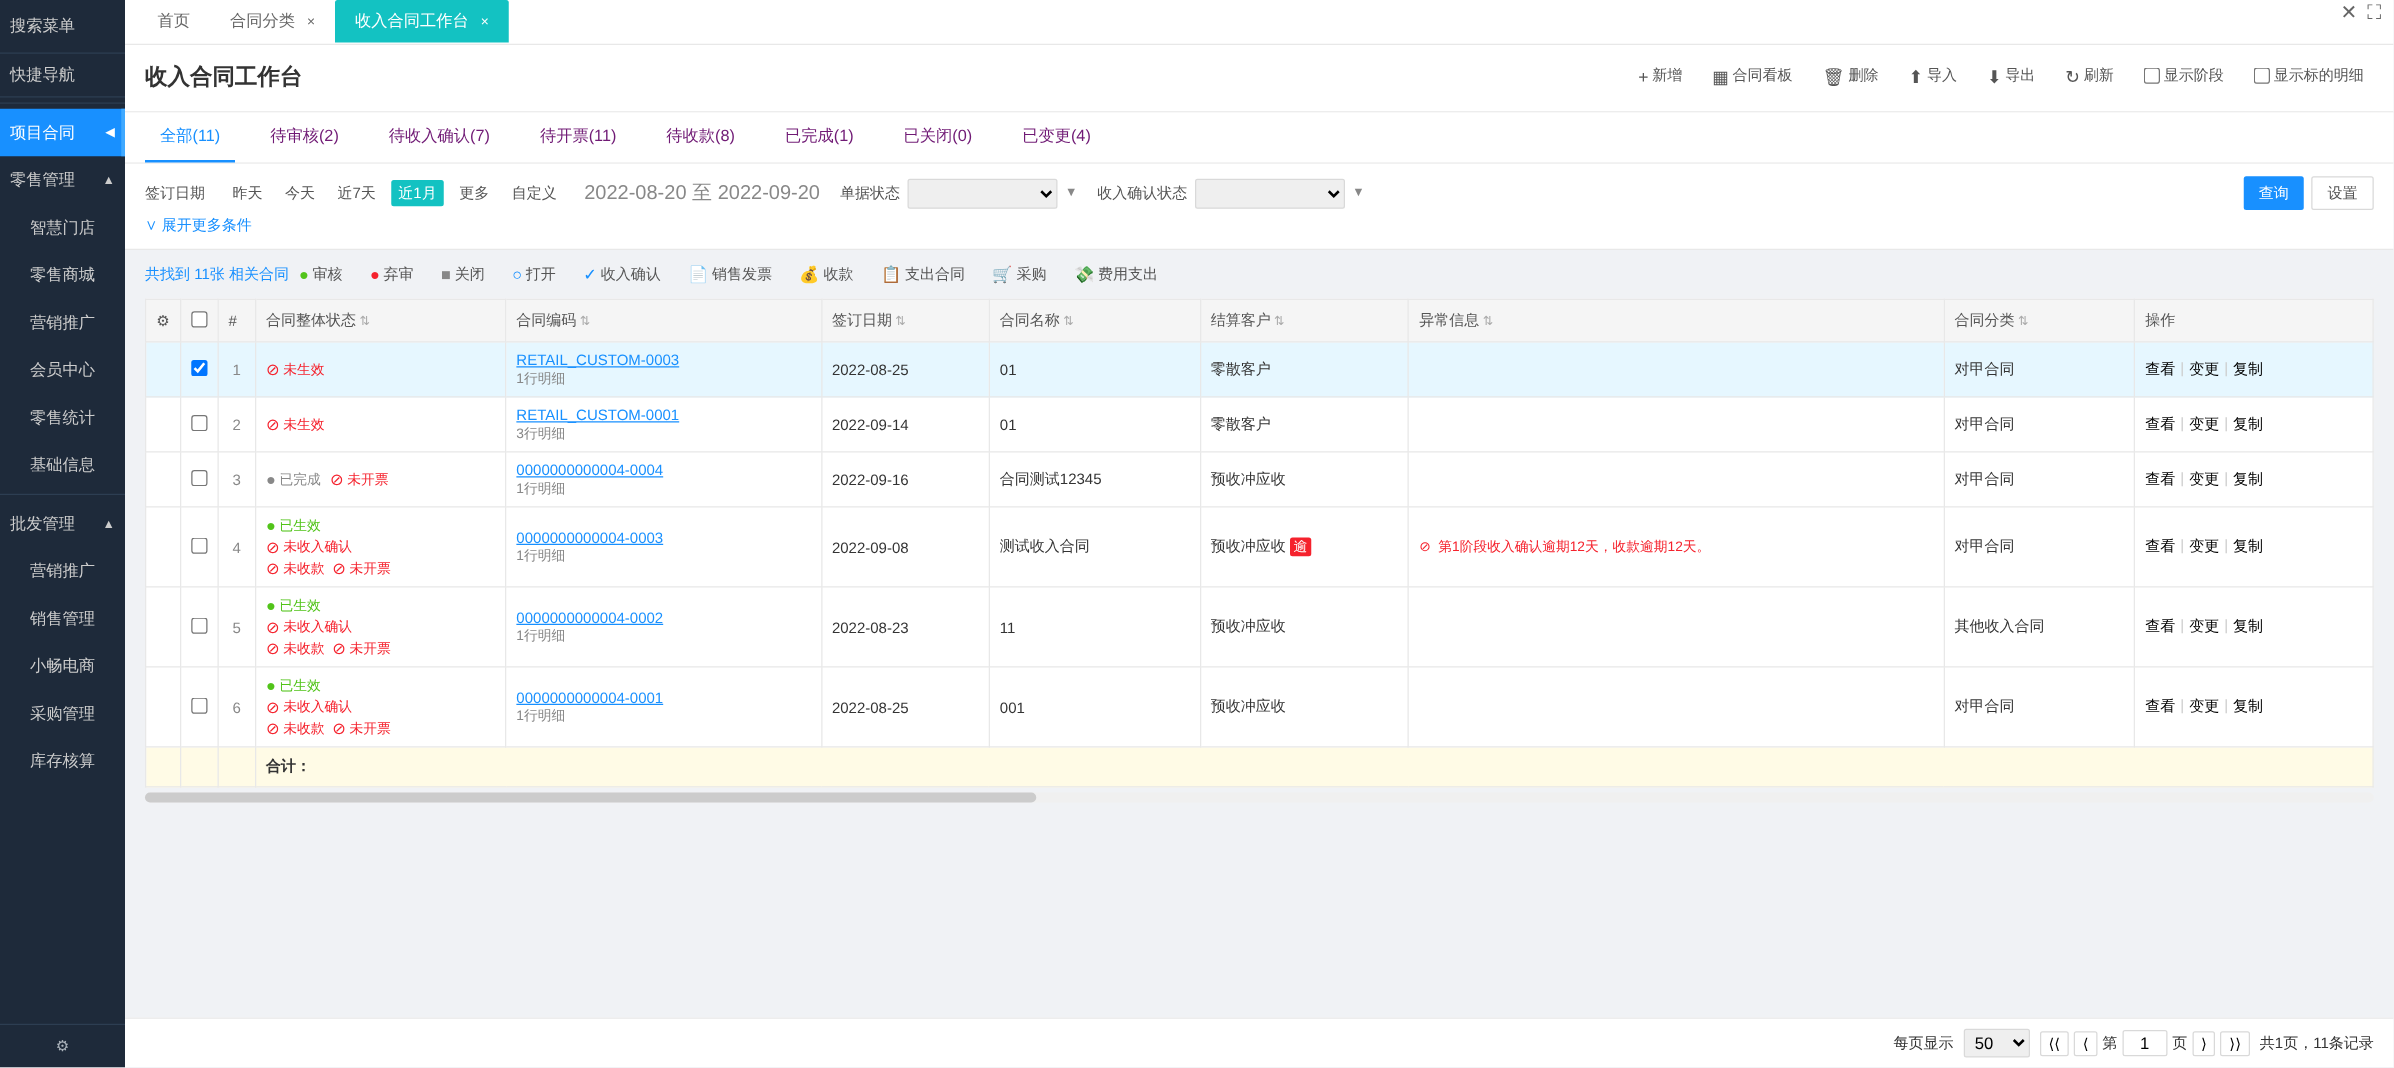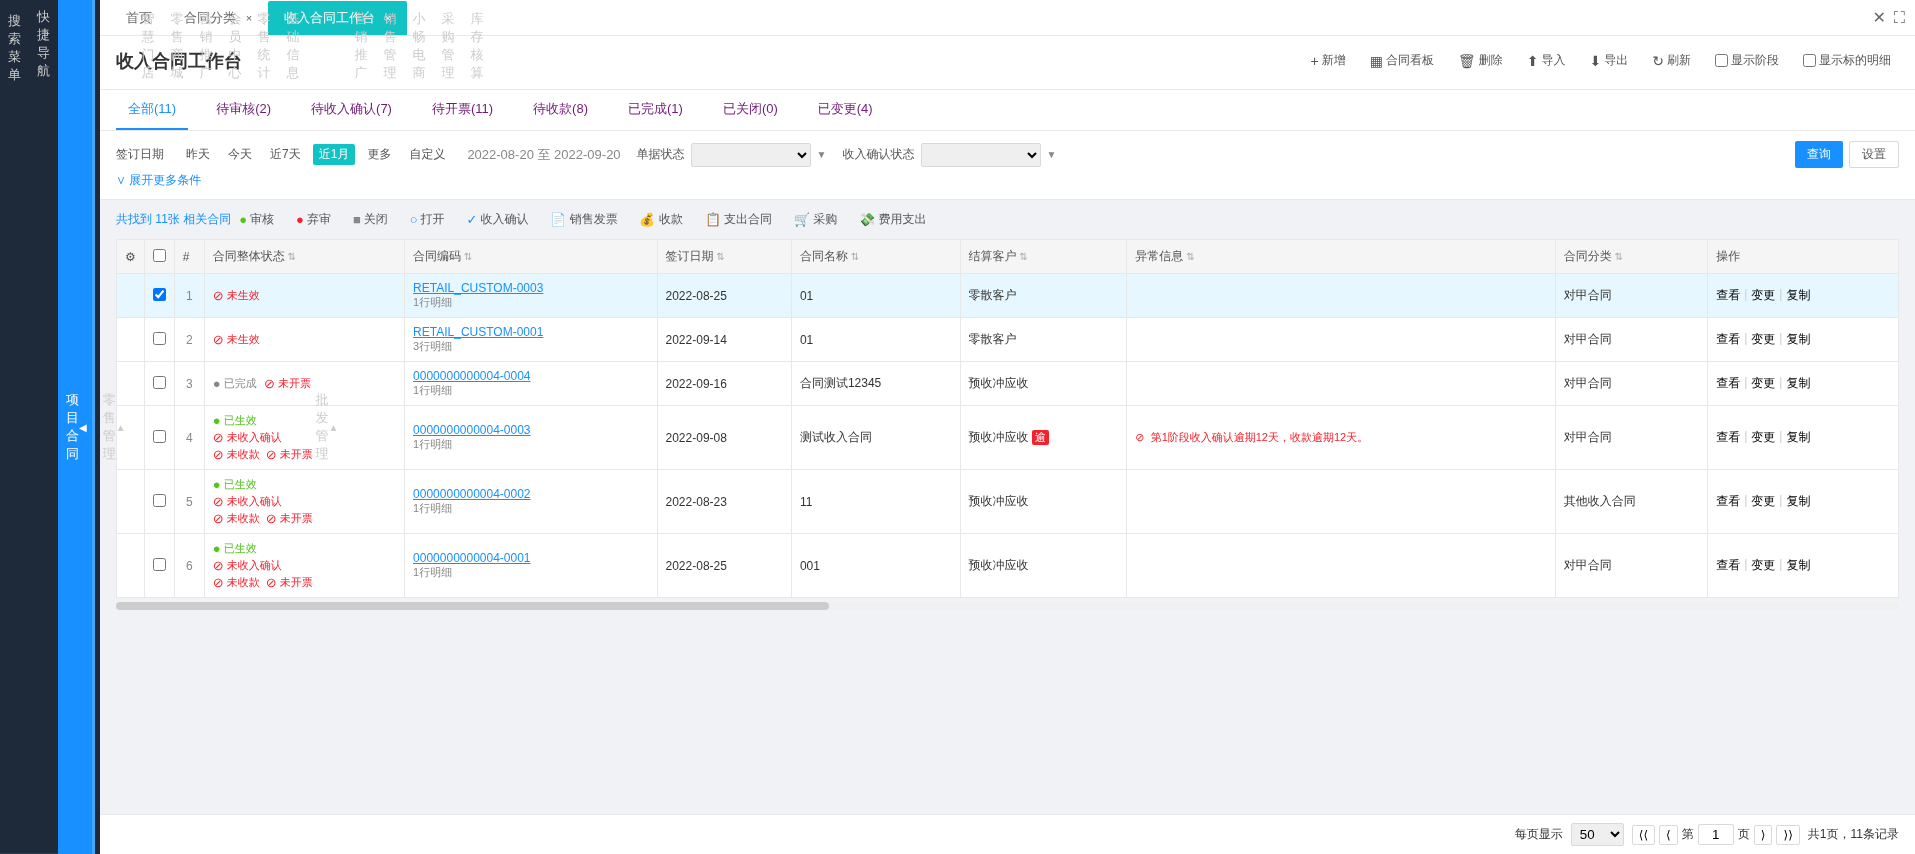--- a/index.html
+++ b/index.html
@@ -1,34 +1,34 @@
 <!DOCTYPE html>
 <html><head>
   <meta charset="utf-8">
   <style>
     * { box-sizing: border-box; margin: 0; padding: 0; }
     body { font-family: 'Microsoft YaHei', Arial, sans-serif; font-size: 12px; background: #f0f2f5; color: #333; display: flex; height: 854px; overflow: hidden; }
 
     
-    .sidebar { width: 100px; background: #1e2a3a; color: #adb5bd; display: flex; flex-shrink: 0; height: 100%; }
+    .sidebar { width: 100px; background: #1e2a3a; color: #adb5bd; display: flex; flex-direction: column; flex-shrink: 0; height: 100%; }
     .sidebar-search { padding: 12px 8px; font-size: 13px; color: #ccc; cursor: pointer; border-bottom: 1px solid #2d3e52; }
     .sidebar-nav { padding: 8px; font-size: 13px; color: #ccc; cursor: pointer; border-bottom: 1px solid #2d3e52; }
     .sidebar-item { padding: 10px 8px; font-size: 13px; color: #ccc; cursor: pointer; text-align: center; position: relative; }
     .sidebar-item.active { background: #1890ff; color: #fff; }
     .sidebar-item.active::after { content: ''; position: absolute; right: 0; top: 0; height: 100%; width: 3px; background: #40a9ff; }
     .sidebar-item.has-arrow { display: flex; justify-content: space-between; align-items: center; padding: 10px 8px; }
     .sidebar-item.has-arrow .arrow { font-size: 10px; }
     .sidebar-bottom { margin-top: auto; padding: 10px 8px; text-align: center; border-top: 1px solid #2d3e52; }
     .sidebar-separator { height: 1px; background: #2d3e52; margin: 4px 0; }
 
     
     .main { flex: 1; display: flex; flex-direction: column; overflow: hidden; }
 
     
-    .tab-bar { background: #fff; display: flex; align-items: center; border-bottom: 1px solid #e8e8e8; padding: 0 10px; height: 36px; flex-shrink: 0; }
+    .tab-bar { background: #fff; display: flex; align-items: flex-start; border-bottom: 1px solid #e8e8e8; padding: 0 10px; height: 36px; flex-shrink: 0; }
     .tab-item { padding: 8px 16px; font-size: 13px; cursor: pointer; color: #666; }
     .tab-item.active { background: #13c2c2; color: #fff; padding: 8px 16px; border-radius: 2px 2px 0 0; }
     .tab-item .tab-close { margin-left: 6px; color: inherit; font-size: 11px; }
     .tab-bar-actions { margin-left: auto; display: flex; align-items: center; gap: 8px; }
     .tab-bar-btn { cursor: pointer; font-size: 16px; color: #666; }
 
     
     .page-header { background: #fff; padding: 12px 16px 8px; border-bottom: 1px solid #e8e8e8; flex-shrink: 0; }
     .page-title-row { display: flex; align-items: center; justify-content: space-between; margin-bottom: 8px; }
     .page-title { font-size: 18px; font-weight: bold; color: #333; }
@@ -41,21 +41,21 @@
     .data-tab { padding: 10px 12px; cursor: pointer; font-size: 13px; color: #701a75; border-bottom: 2px solid transparent; }
     .data-tab.active { color: #1890ff; border-bottom: 2px solid #1890ff; }
 
     
     .filter-area { background: #fff; padding: 10px 16px; border-bottom: 1px solid #e8e8e8; flex-shrink: 0; }
     .filter-row { display: flex; align-items: center; gap: 16px; flex-wrap: wrap; margin-bottom: 4px; }
     .filter-label { font-size: 12px; color: #555; white-space: nowrap; }
     .filter-dates { display: flex; align-items: flex-start; gap: 6px; }
     .filter-date-btn { padding: 2px 6px; font-size: 12px; cursor: pointer; color: #555; border: none; background: none; }
     .filter-date-btn.active { background: #13c2c2; color: #fff; border-radius: 2px; }
-    .filter-date-range { font-size: 13px; color: #888; }
+    .filter-date-range { font-size: 16px; color: #888; }
     .filter-select { display: flex; align-items: center; gap: 6px; }
     .filter-select select { border: 1px solid #d9d9d9; padding: 3px 6px; font-size: 12px; border-radius: 2px; min-width: 120px; }
     .filter-actions { display: flex; gap: 6px; margin-left: auto; }
     .btn-query { background: #1890ff; color: #fff; border: none; padding: 4px 12px; border-radius: 2px; cursor: pointer; font-size: 12px; }
     .btn-set { background: #fff; color: #555; border: 1px solid #d9d9d9; padding: 4px 12px; border-radius: 2px; cursor: pointer; font-size: 12px; }
     .expand-btn { color: #1890ff; font-size: 12px; cursor: pointer; }
 
     
     .table-area { flex: 1; overflow: auto; padding: 8px 16px; background: #f0f2f5; }
     .table-toolbar { display: flex; align-items: center; margin-bottom: 8px; }
@@ -523,20 +523,26 @@
             <div class="action-links">
               <span class="action-link">查看</span>
               <span class="action-sep">|</span>
               <span class="action-link">变更</span>
               <span class="action-sep">|</span>
               <span class="action-link">复制</span>
             </div>
           </td>
         </tr>
 
+        <tr class="total-row">
+          <td></td>
+          <td></td>
+          <td></td>
+          <td colspan="8">合计：</td>
+        </tr>
       </tbody>
     </table>
 
     <div class="scrollbar-track">
       <div class="scrollbar-thumb"></div>
     </div>
   </div>
 
   <div class="table-footer">
     <span>每页显示</span>

